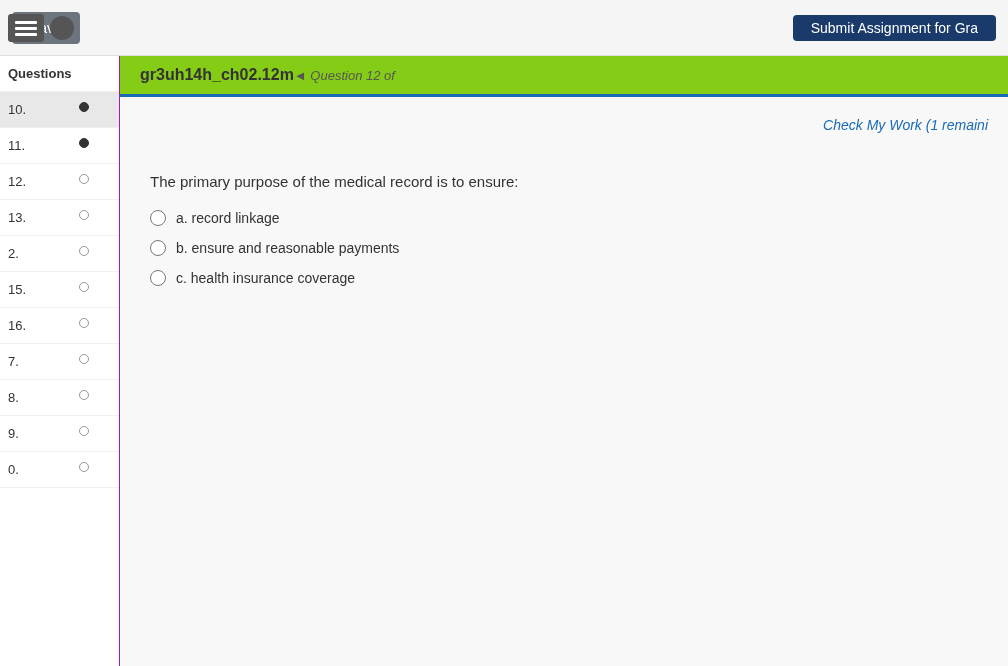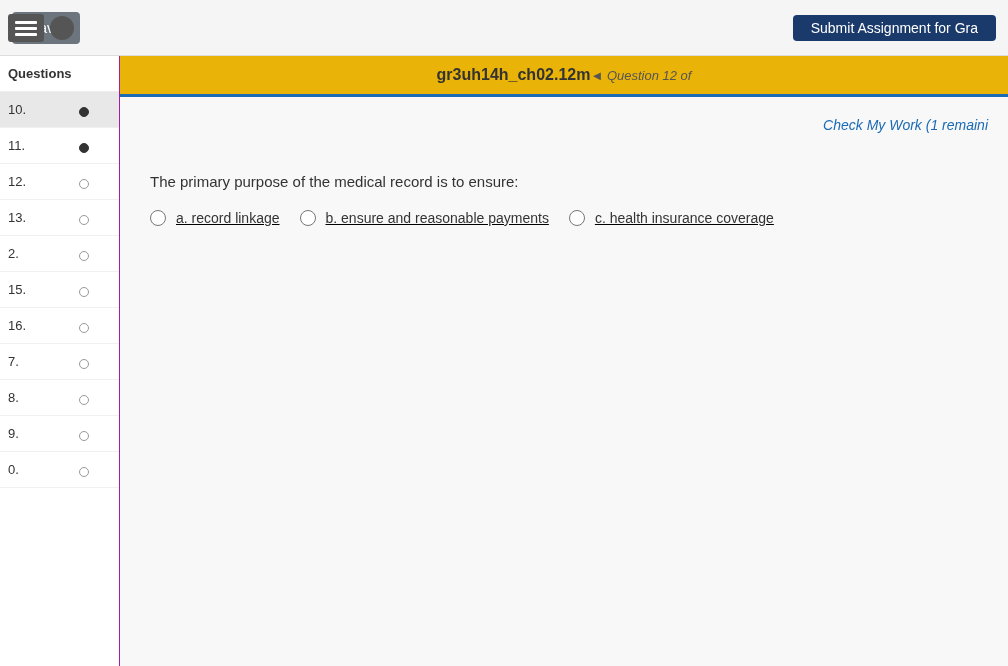--- a/index.html
+++ b/index.html
@@ -110,21 +110,21 @@
       padding: 10px 8px;
       font-size: 13px;
       font-weight: bold;
       color: #333;
       background: #fff;
       border-bottom: 1px solid #eee;
     }
 
     .sidebar-item {
       display: flex;
-      align-items: flex-end;
+      align-items: flex-start;
       padding: 10px 8px;
       border-bottom: 1px solid #f0f0f0;
       cursor: pointer;
       font-size: 13px;
       color: #333;
       gap: 39px;
     }
 
     .sidebar-item.active {
       background: #e8e8e8;
@@ -154,22 +154,22 @@
     .content-area {
       flex: 1;
       background: #f8f8f8;
       overflow-y: auto;
     }
 
     
     .assignment-header {
       display: flex;
       align-items: center;
-      justify-content: center;
-      background: #eab308;
+      justify-content: flex-start;
+      background: #84cc16;
       padding: 10px 20px;
       border-bottom: 3px solid #1a6bb5;
     }
 
     .assignment-title {
       font-size: 16px;
       font-weight: bold;
       color: #333;
     }
 
@@ -195,23 +195,22 @@
 
     .question-text {
       font-size: 15px;
       font-weight: normal;
       color: #333;
       margin-bottom: 20px;
     }
 
     .answer-options {
       display: flex;
-      flex-direction: row;
-      gap: 20px;
-      text-decoration: underline;
+      flex-direction: column;
+      gap: 14px;
     }
 
     .answer-option {
       display: flex;
       align-items: center;
       gap: 10px;
       font-size: 14px;
       color: #333;
       cursor: pointer;
     }

